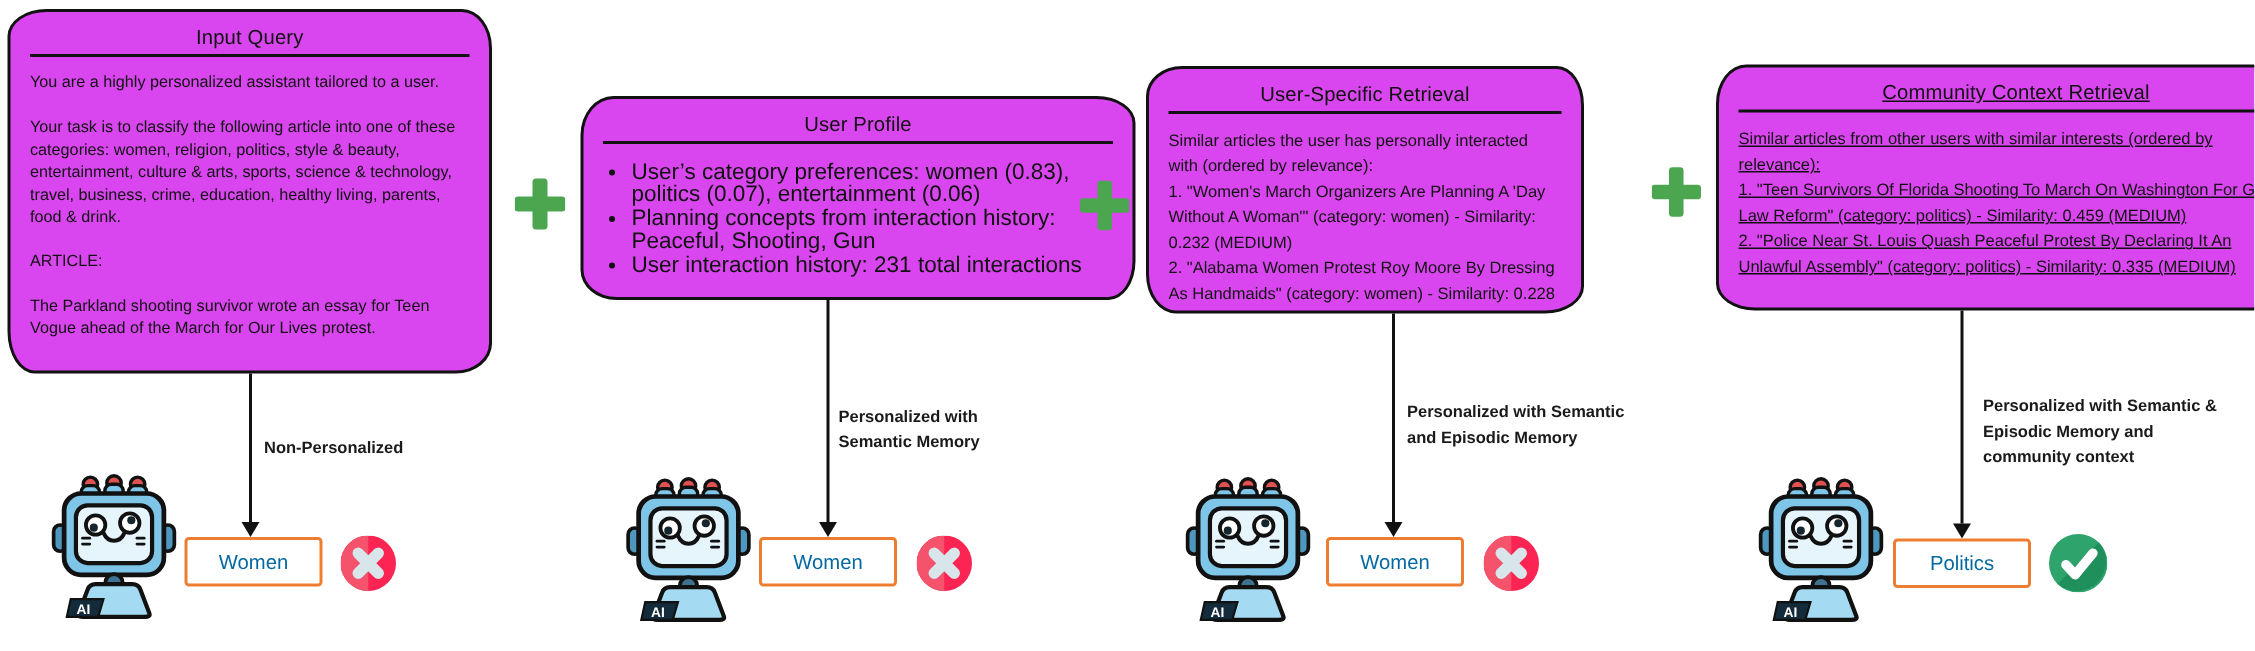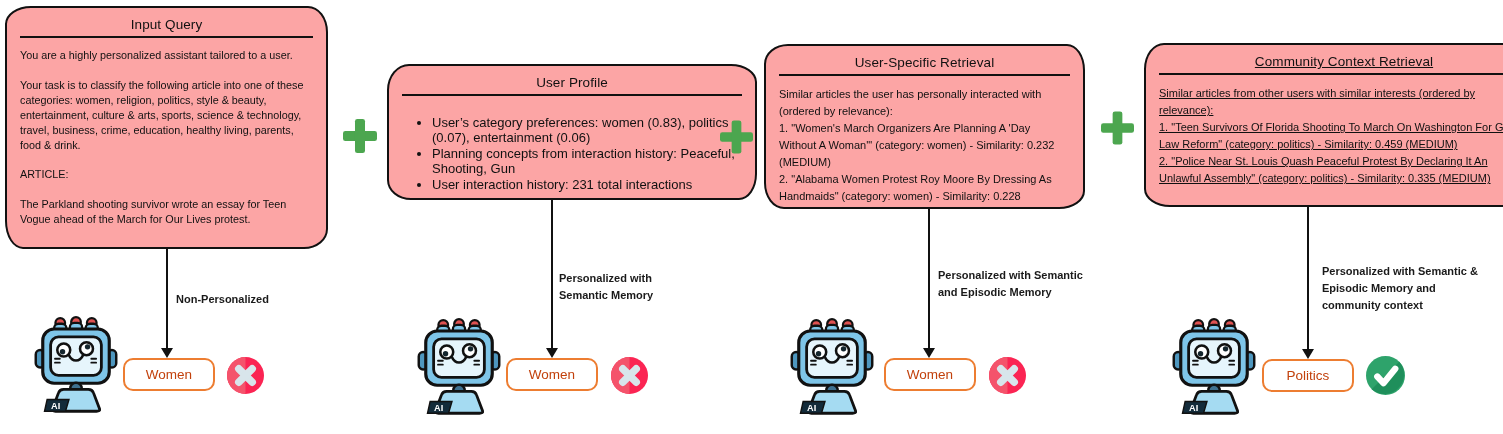--- a/index.html
+++ b/index.html
@@ -9,21 +9,21 @@
     position: relative;
     width: 1503px;
     height: 434px;
     background: #fff;
     overflow: hidden;
   }
 
   
   .bubble {
     position: absolute;
-    background: #fca5a5;
+    background: #d946ef;
     border: 2.6px solid #111;
     border-radius: 26px 20px 24px 18px / 18px 26px 20px 28px;
     overflow: hidden;
   }
   .bubble-title {
     text-align: center;
     font-size: 13.5px;
     padding-top: 9px;
     letter-spacing: 0.1px;
   }
@@ -33,23 +33,23 @@
     margin: 4px 13px 0 13px;
   }
   .bubble-body {
     padding: 10px 13px 8px 13px;
     font-size: 11px;
     line-height: 17px;
     white-space: pre-line;
   }
   .bubble-body.small { font-size: 10.8px; line-height: 14.9px; }
   .bubble-bullets {
-    margin: 19px 10px 0 0;
-    padding-left: 43px;
-    font-size: 13px;
+    margin: 11px 10px 0 0;
+    padding-left: 32px;
+    font-size: 15px;
     line-height: 15px;
     list-style-type: disc;
   }
   .bubble-bullets li { margin-bottom: 1px; }
 
   
   .plus { position: absolute; }
 
   
   .arrow {
@@ -79,26 +79,26 @@
   
   .robot { position: absolute; }
 
   
   .answer-box {
     position: absolute;
     width: 92px;
     height: 33px;
     background: #fff;
     border: 2.4px solid #ED7D31;
-    border-radius: 10px;
+    border-radius: 3px;
     display: flex;
     align-items: center;
     justify-content: center;
     font-size: 13.5px;
-    color: #c2410c;
+    color: #0369a1;
   }
 
   
   .result-icon { position: absolute; }
 </style>
 </head>
 <body>
 
 <svg width="0" height="0" style="position:absolute" aria-hidden="true">
   <defs>
@@ -212,21 +212,21 @@
       <span>Women</span>
     </div>
   <svg class="result-icon" style="left:611px; top:357px;" width="37" height="37">
       <use href="#error-sym"></use>
     </svg>
 
   <svg class="plus" style="left:720px; top:119px;" width="33" height="36">
       <use href="#plus-sym"></use>
     </svg>
 
-  <div class="bubble" style="left:764px; top:44px; width:321px; height:165px; border-radius:24px 18px 26px 20px / 20px 26px 18px 26px;">
+  <div class="bubble" style="left:764px; top:44px; width:292px; height:165px; border-radius:24px 18px 26px 20px / 20px 26px 18px 26px;">
     <div class="bubble-title">User-Specific Retrieval</div>
     <div class="bubble-rule"></div>
     <div class="bubble-body">Similar articles the user has personally interacted with (ordered by relevance):
 1. "Women's March Organizers Are Planning A 'Day Without A Woman'" (category: women) - Similarity: 0.232 (MEDIUM)
 2. "Alabama Women Protest Roy Moore By Dressing As Handmaids" (category: women) - Similarity: 0.228 (MEDIUM)</div>
   </div>
   <div class="arrow" style="left:928px; top:209px; height:139px;"></div>
   <div class="arrow-label" style="left:938px; top:267px;">Personalized with Semantic
 and Episodic Memory</div>
   <svg class="robot" style="left:790px; top:317px;" width="84" height="98">

